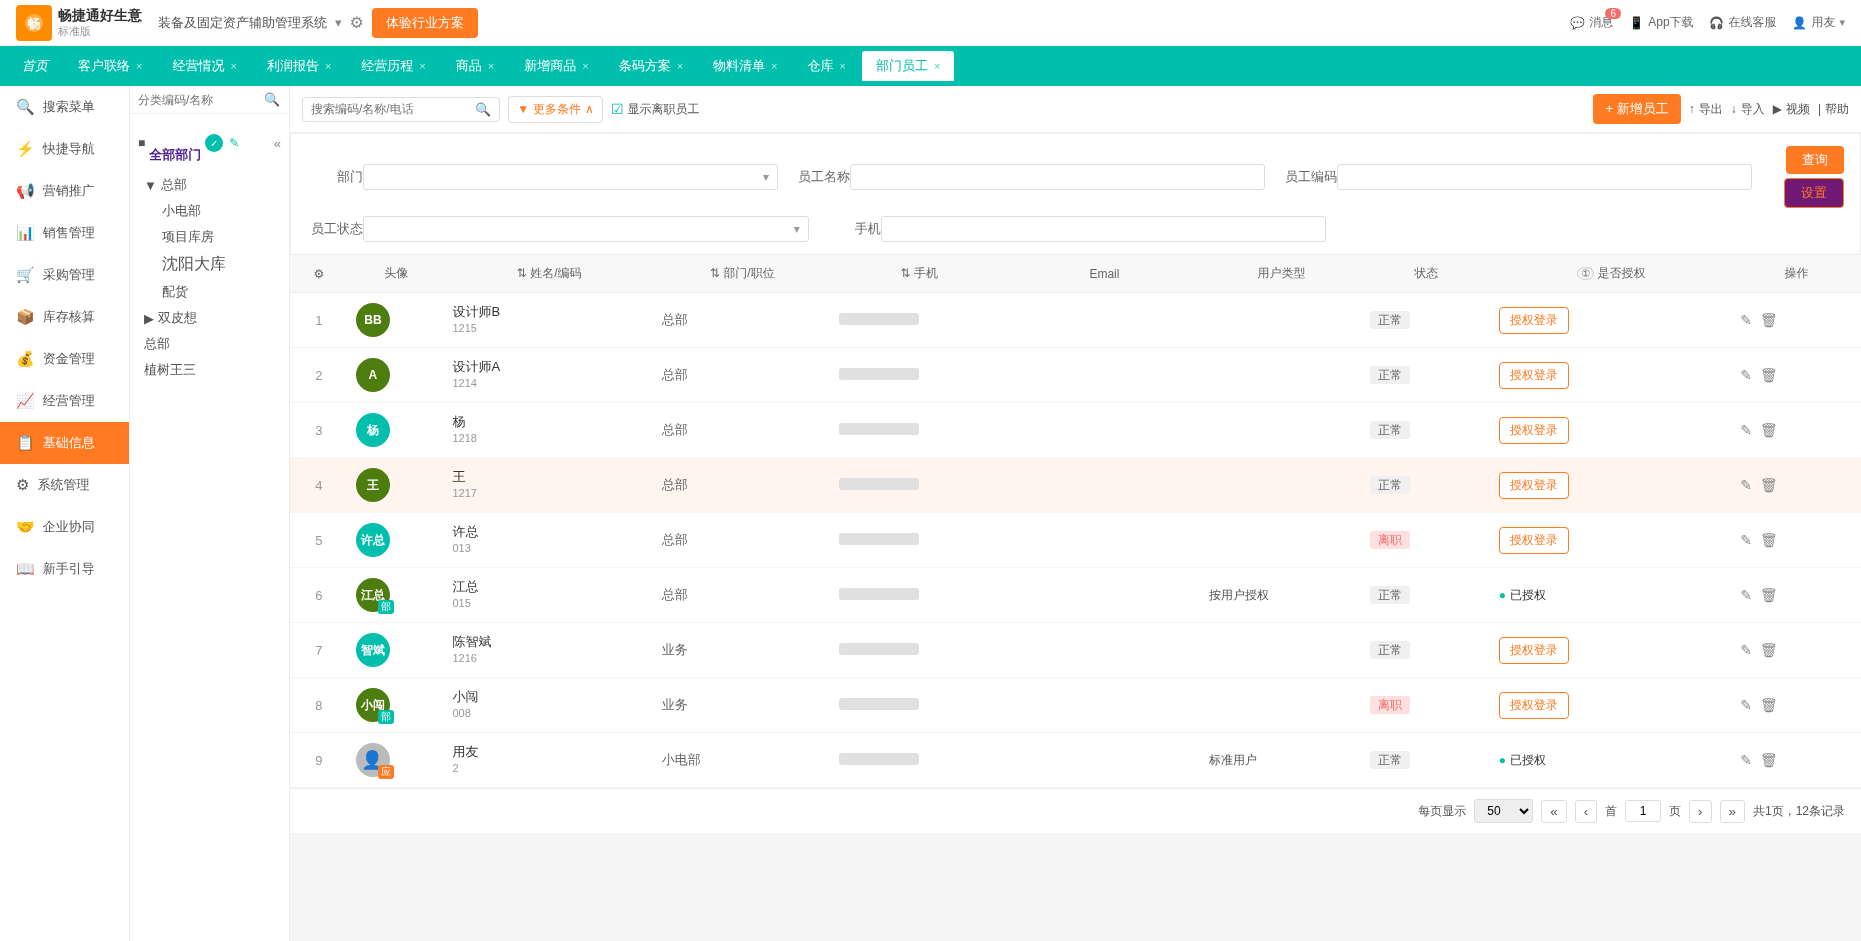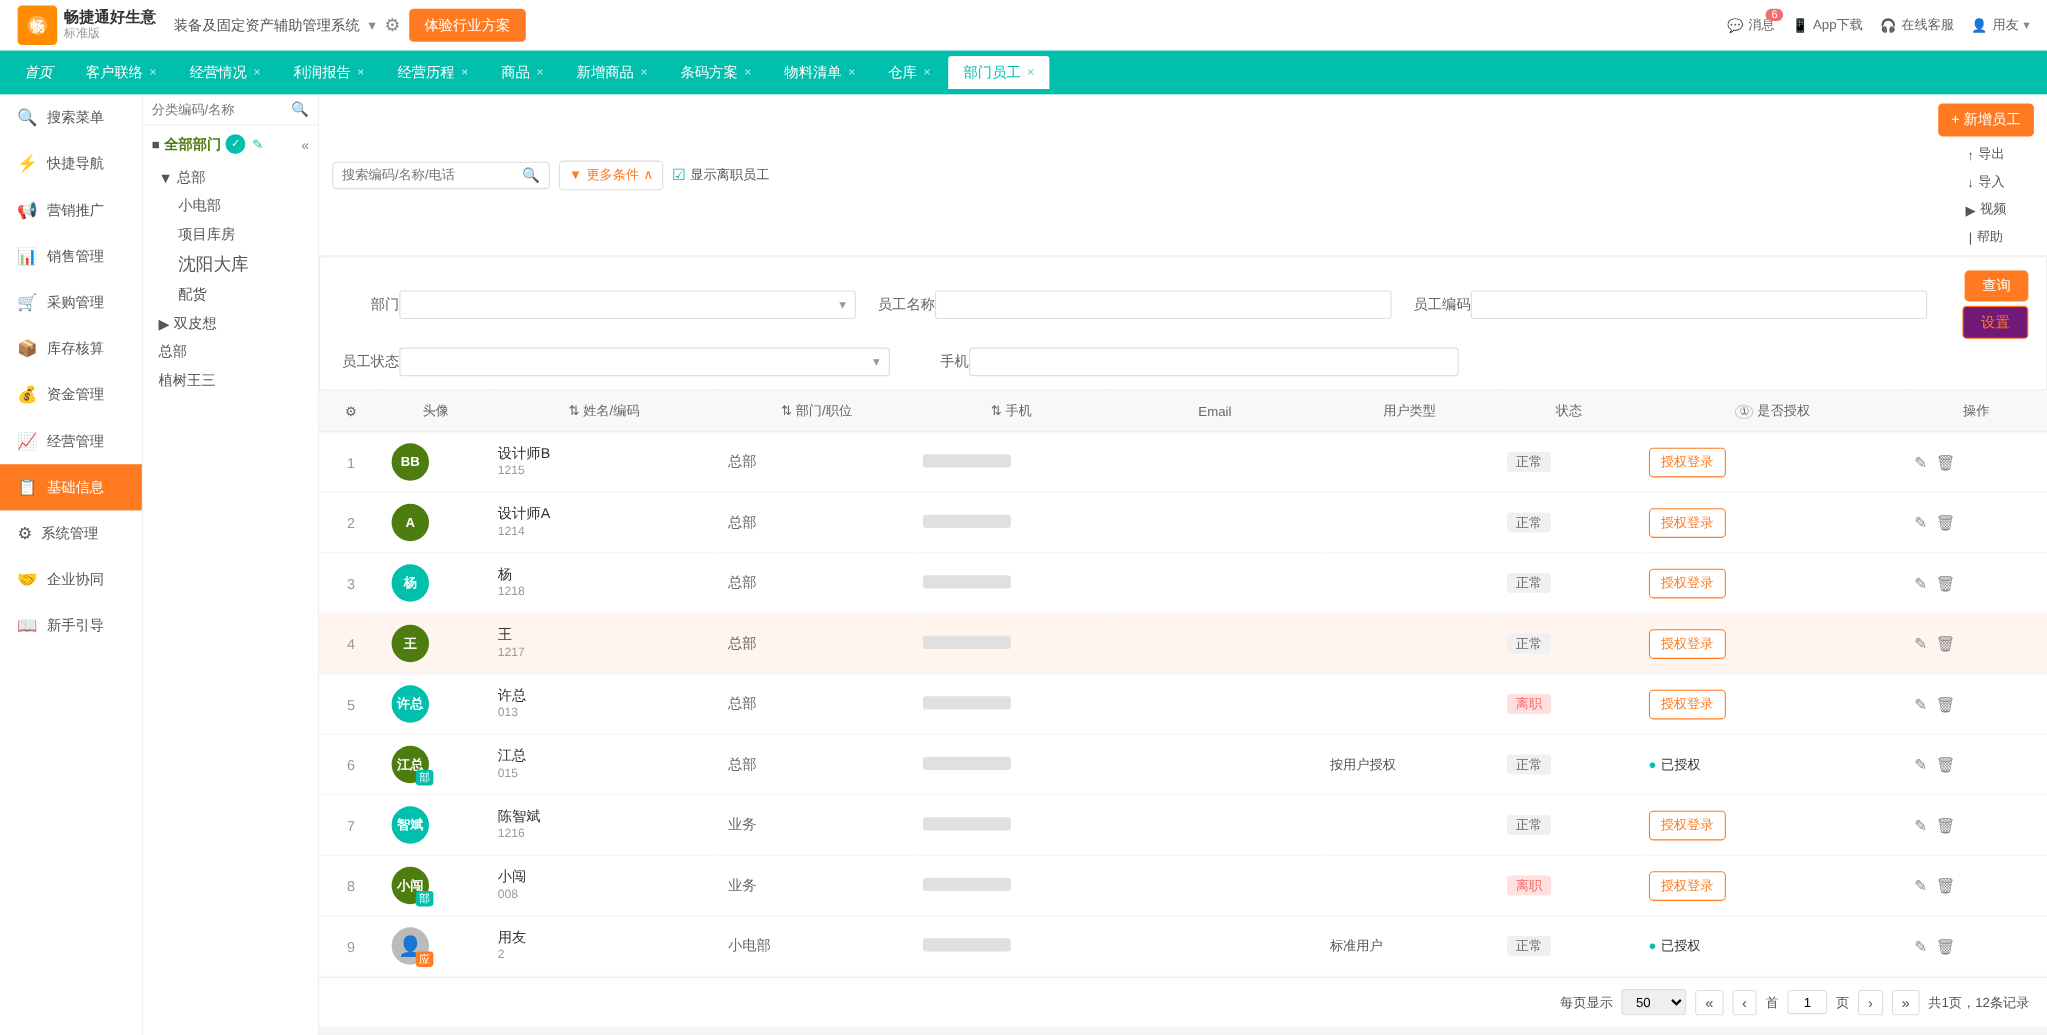--- a/index.html
+++ b/index.html
@@ -43,21 +43,21 @@
     .content-toolbar {
       background: #fff; padding: 8px 12px; display: flex; align-items: center;
       justify-content: space-between; border-bottom: 1px solid #eee;
     }
     .toolbar-left { display: flex; align-items: center; gap: 8px; }
     .search-box { display: flex; align-items: center; border: 1px solid #ddd; border-radius: 4px; padding: 4px 8px; gap: 4px; }
     .search-box input { border: none; outline: none; font-size: 12px; width: 160px; color: #999; }
     .more-filter { display: flex; align-items: center; gap: 4px; color: #ff7a20; cursor: pointer; font-size: 12px; border: 1px solid #ddd; border-radius: 4px; padding: 4px 8px; }
     .show-resigned { display: flex; align-items: center; gap: 4px; color: #555; font-size: 12px; cursor: pointer; }
     .checkbox-checked { color: #00bfad; font-size: 14px; }
-    .toolbar-right { display: flex; align-items: center; gap: 8px; flex-direction: column; }
+    .toolbar-right { display: flex; align-items: center; gap: 8px; }
     .add-btn { background: #ff7a20; color: #fff; border: none; border-radius: 4px; padding: 6px 12px; cursor: pointer; font-size: 13px; }
     .action-btn { display: flex; align-items: center; gap: 4px; color: #555; cursor: pointer; font-size: 12px; }
 
     
     .filter-panel {
       background: #fff; padding: 12px 16px; border: 1px solid #eee; margin: 0;
       position: relative;
     }
     .filter-row { display: flex; align-items: center; gap: 16px; margin-bottom: 8px; }
     .filter-row:last-child { margin-bottom: 0; }
@@ -241,21 +241,21 @@
 
   <div style="width:160px;min-width:160px;background:#fff;border-right:1px solid #eee;overflow-y:auto;">
 
     <div style="display:flex;align-items:center;padding:6px 8px;border-bottom:1px solid #f0f0f0;">
       <input type="text" placeholder="分类编码/名称" style="border: none; outline: none; font-size: 12px; color: rgb(153, 153, 153); width: 100%;">
       <span style="color:#ccc;cursor:pointer;">🔍</span>
     </div>
 
     <div style="display:flex;align-items:center;padding:8px 8px;cursor:pointer;gap:4px;">
       <span style="color:#555;font-size:12px;font-weight:bold;">■</span>
-      <span style="font-size:13px;font-weight:bold;color:#4d7c0f;">全部部门</span>
+      <span style="font-size:13px;font-weight:bold;color:#4c1d95;margin-top:24px;">全部部门</span>
       <span style="background:#00bfad;color:#fff;border-radius:50%;width:18px;height:18px;font-size:10px;display:flex;align-items:center;justify-content:center;">✓</span>
       <span style="color:#00bfad;font-size:12px;margin-left:2px;">✎</span>
       <span style="margin-left:auto;color:#888;font-size:13px;">«</span>
     </div>
 
     <div style="padding-left:8px;">
       <div style="display:flex;align-items:center;gap:4px;padding:4px 6px;cursor:pointer;font-size:13px;color:#555;">
         <span>▼</span>
         <span>总部</span>
       </div>

